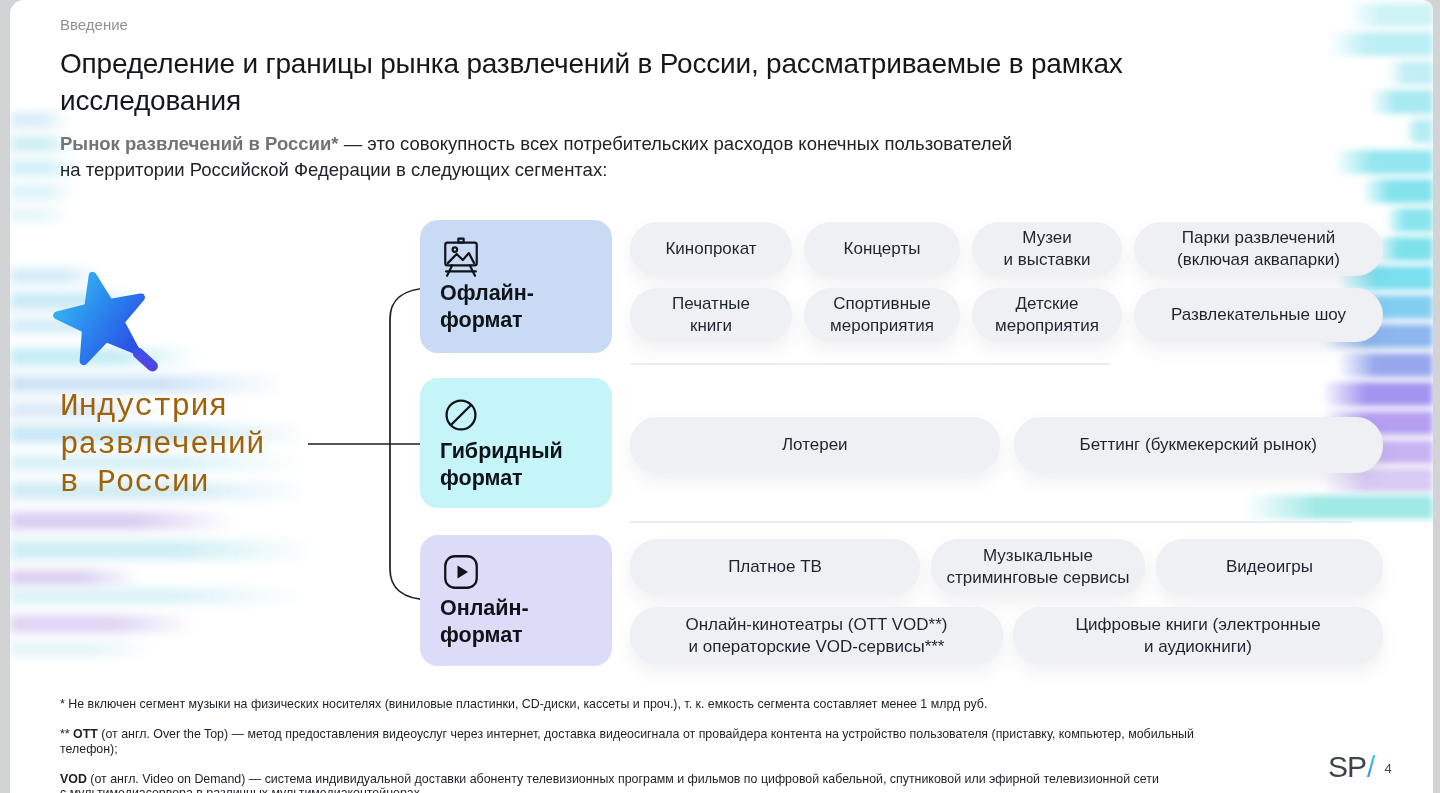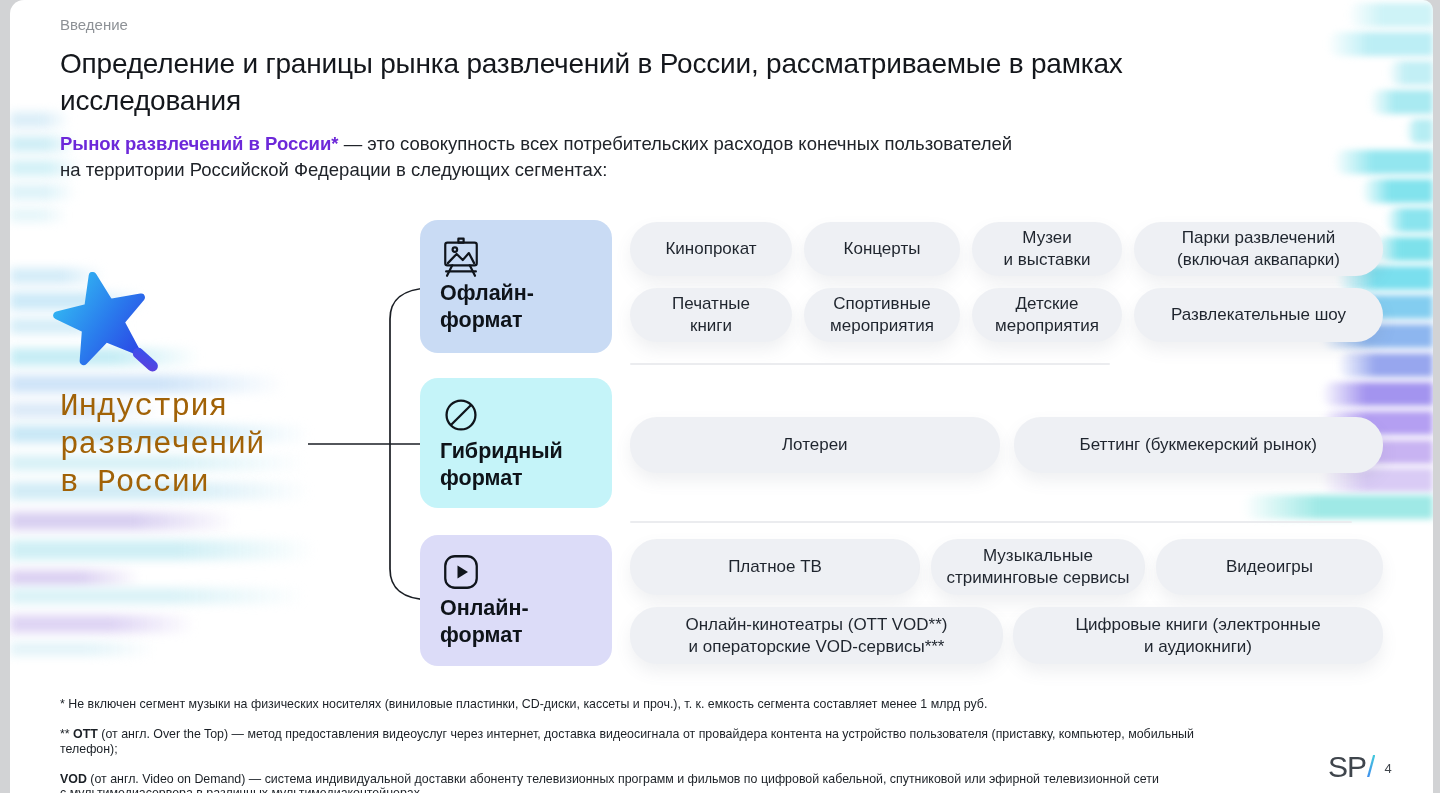--- a/index.html
+++ b/index.html
@@ -8,21 +8,21 @@
   .slide { position:absolute; left:10px; top:0; width:1423px; height:793px;
            background:#ffffff; border-radius:14px 10px 0 0; overflow:hidden; }
   .decor-bar { position:absolute; pointer-events:none; z-index:0; }
   .z { position:absolute; z-index:2; }
 
   .eyebrow { left:50px; top:16px; font-size:15px; color:#8d9196; }
   .title { left:50px; top:46px; width:1320px; font-size:28px; line-height:1.32;
            color:#14171c; font-weight:500; white-space:pre-line; letter-spacing:-0.2px; }
   .lead  { left:50px; top:131px; width:1290px; font-size:18.5px; line-height:1.42;
            color:#20242a; white-space:pre-line; }
-  .lead b { font-weight:700; color:#6d28d9; }
+  .lead b { font-weight:700; color:#737373; }
 
   .star-svg { left:40px; top:272px; width:115px; height:108px; }
   .root-label { left:50px; top:388px; width:260px; font-size:31px; line-height:1.22;
                 color:#a16207; white-space:pre-line;font-family:Liberation Mono, monospace; }
   .connector-svg { left:290px; top:275px; width:150px; height:340px; pointer-events:none; }
 
   .cat-box { left:410px; width:192px; border-radius:18px; padding:16px 20px; }
   .cat-box .icon { display:block; width:42px; height:42px; }
   .cat-label { margin-top:2px; font-size:21.5px; line-height:1.27; font-weight:700;
                color:#0e1319; white-space:pre-line; }

